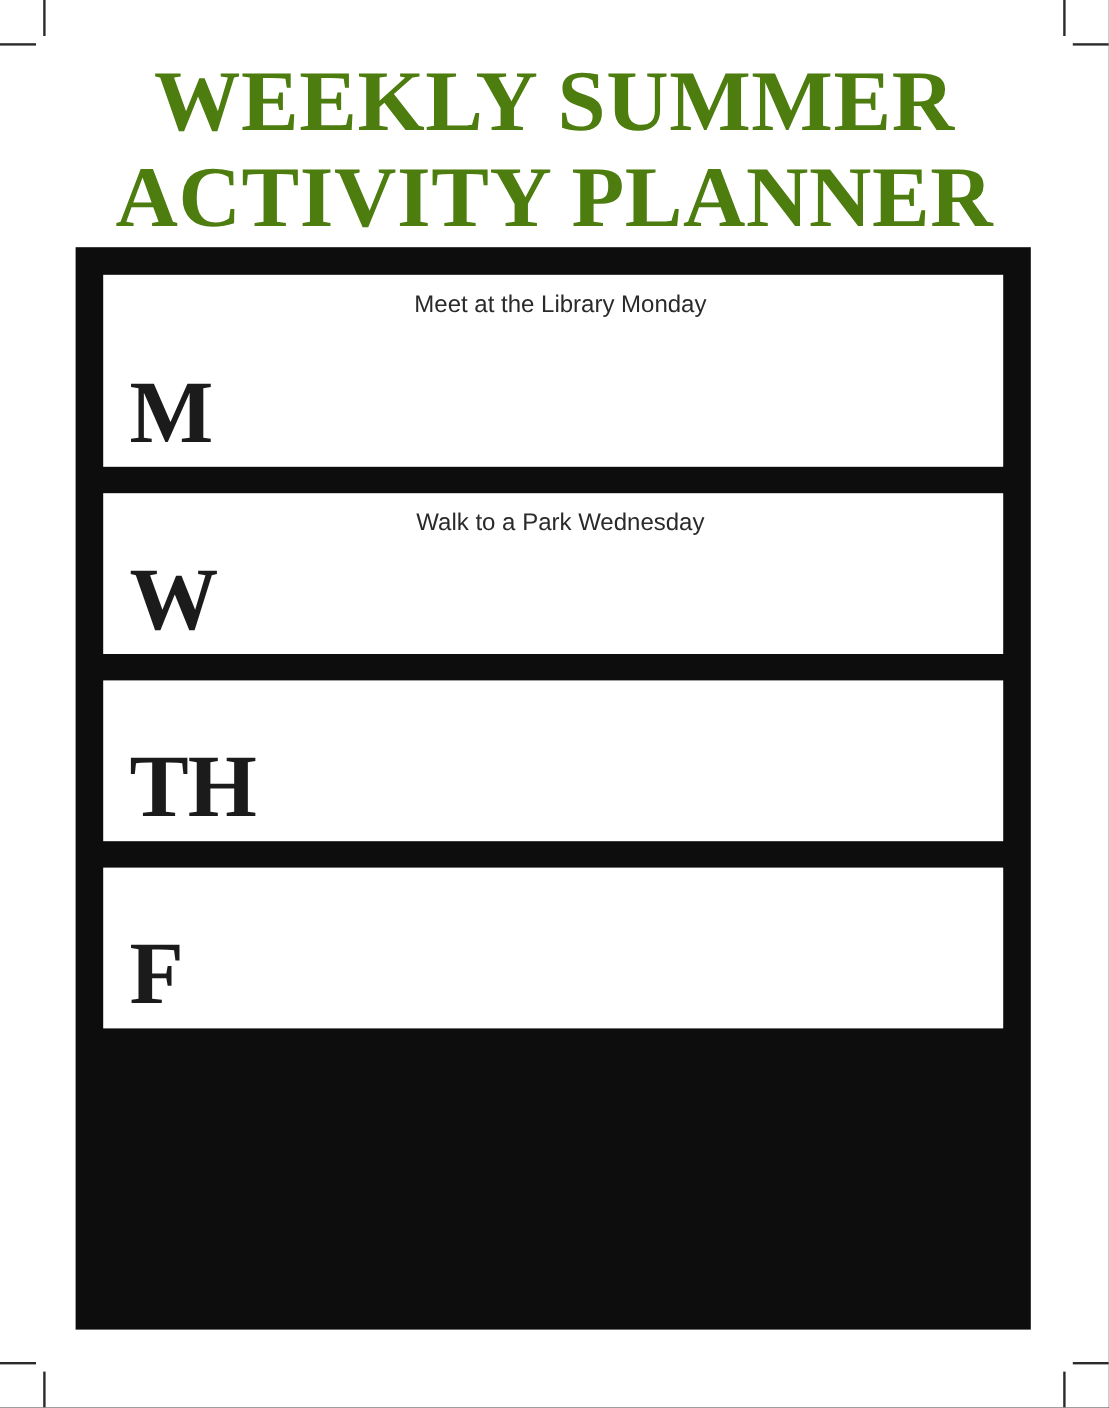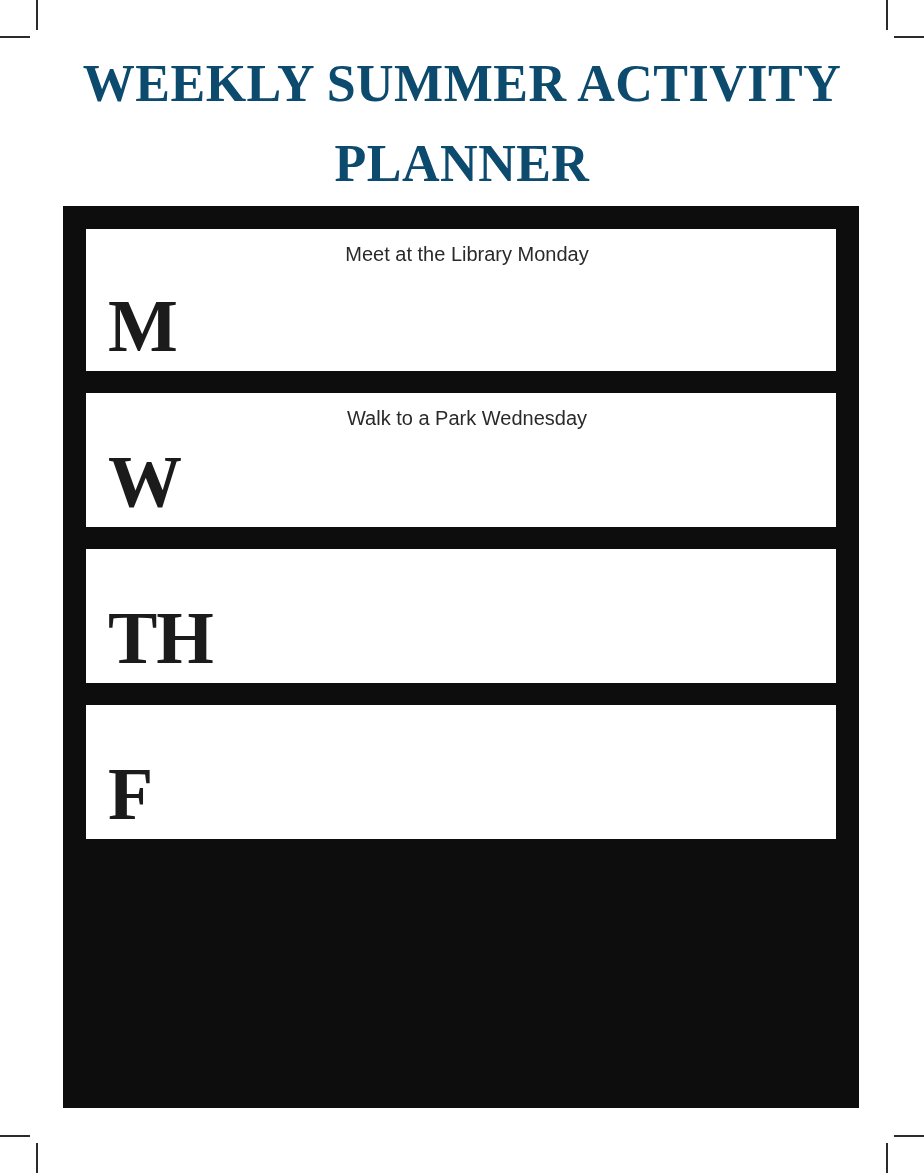--- a/index.html
+++ b/index.html
@@ -34,43 +34,43 @@
 
   
   .title {
     position: absolute;
     left: 40px;
     top: 44px;
     width: 844px;
     text-align: center;
     font-family: "Liberation Serif", serif;
     font-weight: bold;
-    font-size: 52px;
+    font-size: 72px;
     line-height: 80px;
     letter-spacing: 0.5px;
-    color: #0c4a6e;
+    color: #4d7c0f;
     text-transform: uppercase;
   }
 
   
   .planner {
     position: absolute;
     left: 63px;
     top: 206px;
     width: 796px;
     height: 902px;
     background: #0d0d0d;
     box-sizing: border-box;
     padding: 23px 23px;
   }
 
   .day-row {
     position: relative;
     background: #ffffff;
-    height: 142px;
+    height: 160px;
     margin-bottom: 22px;
     box-sizing: border-box;
   }
   .day-row:last-child { margin-bottom: 0; }
 
   .day-row.tall { height: 134px; }
 
   .day-letter {
     position: absolute;
     left: 22px;

